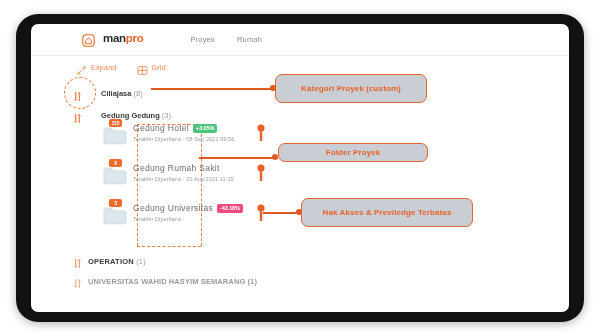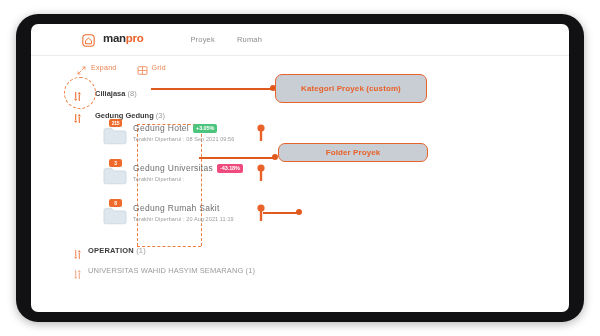--- a/index.html
+++ b/index.html
@@ -50,26 +50,26 @@
   .toolbar {
     position: absolute; left: 45px; top: 38px;
     display: flex; align-items: center; gap: 20px;
   }
   .tool { display: flex; align-items: center; gap: 4px; }
   .tool-ico { width: 11px; height: 11px; display: block; }
   .tool-label { font-size: 7px; color: #e8814f; letter-spacing: 0.3px; }
 
   
   .tree { position: absolute; left: 42px; top: 60px; width: 260px; }
-  .tree-row { position: relative; display: flex; align-items: center; gap: 13px; height: 18px; }
+  .tree-row { position: relative; display: flex; align-items: center; gap: 19px; height: 18px; }
   .tree-ico { width: 9px; height: 11px; display: block; flex: 0 0 auto; }
   .tree-label { font-size: 7.5px; color: #3a3a3a; white-space: nowrap; }
   .tree-label.bold { font-weight: bold; }
   .tree-label.cap { font-weight: bold; letter-spacing: 0.2px; }
-  .tree-label.muted { color: #9b9b9b; font-weight: normal; letter-spacing: 0.1px; }
+  .tree-label.muted { color: #9b9b9b; font-weight: bold; letter-spacing: 0.1px; }
   .tree-count { color: #9a9a9a; font-weight: normal; }
 
   
   .dash-circle {
     position: absolute;
     left: -9px; top: -7px;
     width: 32px; height: 32px;
     border: 1.3px dashed #ef7d3e;
     border-radius: 50%;
   }
@@ -94,21 +94,21 @@
   .pct.up { background: #4cc47c; }
   .pct.down { background: #ef4a7d; }
   .folder-sub { font-size: 5.5px; color: #9c9c9c; margin-top: 3px; letter-spacing: 0.1px; white-space: nowrap; }
 
   
   .vguide { position: absolute; width: 0; border-left: 1.1px dashed #ef7d3e; }
   .hguide { position: absolute; height: 0; border-top: 1.1px dashed #ef7d3e; }
 
   
   .bottom-list { position: absolute; left: 42px; top: 222px; width: 280px; }
-  .bottom-row { display: flex; align-items: flex-start; gap: 6px; height: 20px; }
+  .bottom-row { display: flex; align-items: flex-end; gap: 6px; height: 20px; }
 
   
   .callout {
     position: absolute;
     background: #c9cdd4;
     border: 1.2px solid #e8622a;
     border-radius: 7px;
     display: flex; align-items: center; justify-content: center;
     color: #e8622a; font-size: 8px; font-weight: bold;
     letter-spacing: 0.1px; white-space: nowrap;
@@ -220,45 +220,45 @@
         </div>
       </div>
 
       <div class="folder-row">
         <div class="folder-ico-wrap">
           <span class="folder-ico">
             <svg viewBox="0 0 26 20" width="24" height="19">
               <path d="M1 4.5 A2 2 0 0 1 3 2.5 L9.5 2.5 L11.5 5 L23 5 A2 2 0 0 1 25 7 L25 17 A2 2 0 0 1 23 19 L3 19 A2 2 0 0 1 1 17 Z" fill="#dee6ee" stroke="#c8d3dd" stroke-width="0.8"></path>
             </svg>
           </span>
-          <span class="count-badge">3</span>
+          <span class="count-badge">8</span>
         </div>
         <div class="folder-meta">
           <div class="folder-title-line">
-            <span class="folder-title">Gedung Universitas</span>
-            <span class="pct down">-43.18%</span>
+            <span class="folder-title">Gedung Rumah Sakit</span>
           </div>
-          <div class="folder-sub">Terakhir Diperbarui :</div>
+          <div class="folder-sub">Terakhir Diperbarui : 20 Aug 2021 11:19</div>
         </div>
       </div>
 
       <div class="folder-row">
         <div class="folder-ico-wrap">
           <span class="folder-ico">
             <svg viewBox="0 0 26 20" width="24" height="19">
               <path d="M1 4.5 A2 2 0 0 1 3 2.5 L9.5 2.5 L11.5 5 L23 5 A2 2 0 0 1 25 7 L25 17 A2 2 0 0 1 23 19 L3 19 A2 2 0 0 1 1 17 Z" fill="#dee6ee" stroke="#c8d3dd" stroke-width="0.8"></path>
             </svg>
           </span>
-          <span class="count-badge">8</span>
+          <span class="count-badge">3</span>
         </div>
         <div class="folder-meta">
           <div class="folder-title-line">
-            <span class="folder-title">Gedung Rumah Sakit</span>
+            <span class="folder-title">Gedung Universitas</span>
+            <span class="pct down">-43.18%</span>
           </div>
-          <div class="folder-sub">Terakhir Diperbarui : 20 Aug 2021 11:19</div>
+          <div class="folder-sub">Terakhir Diperbarui :</div>
         </div>
       </div>
     </div>
 
     <div class="bottom-list">
       <div class="bottom-row">
         <span class="tree-ico">
           <svg viewBox="0 0 10 12" width="9" height="11">
             <path d="M3 1 L3 8" stroke="#ef8a58" stroke-width="1.2" fill="none"></path>
             <path d="M3 11 L1.2 8.4 L4.8 8.4 Z" fill="#ef8a58"></path>
@@ -310,15 +310,18 @@
 
     <div class="conn" style="left:232px; top:188px; width:36px;"></div>
     <div class="conn-dot" style="left:265px; top:185px;"></div>
 
     <div class="callout" style="left:244px; top:50px; width:152px; height:29px;">
       <span>Kategori Proyek (custom)</span>
     </div>
     <div class="callout" style="left:247px; top:119px; width:150px; height:19px;">
       <span>Folder Proyek</span>
     </div>
+    <div class="callout" style="left:270px; top:174px; width:172px; height:29px;">
+      <span>Hak Akses &amp; Previledge Terbatas</span>
+    </div>
 
   </div>
 </div>
 
 </body></html>

